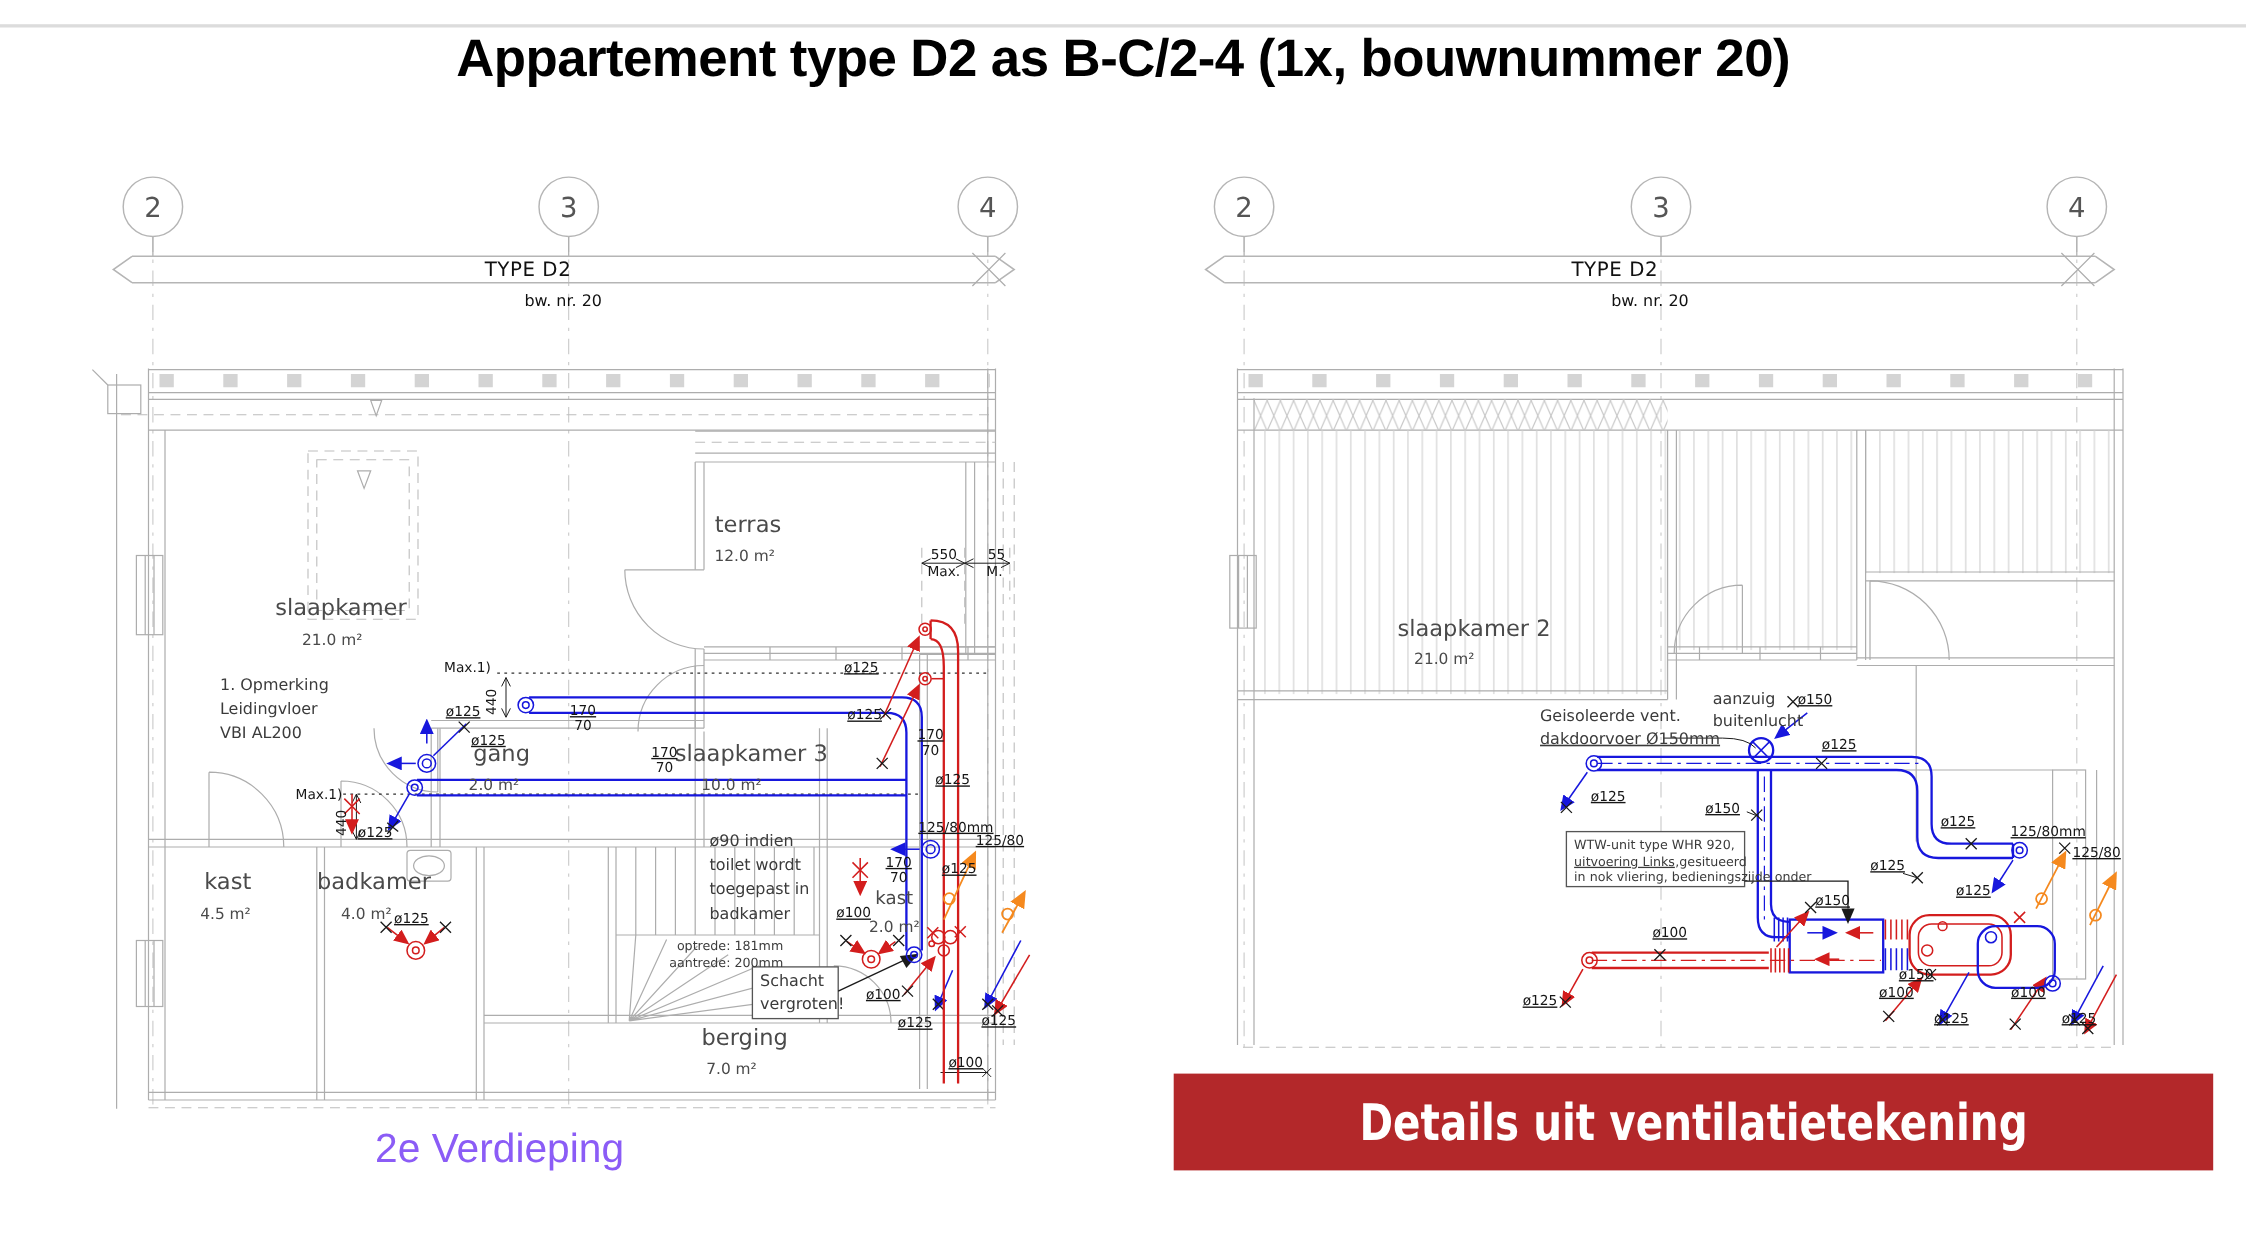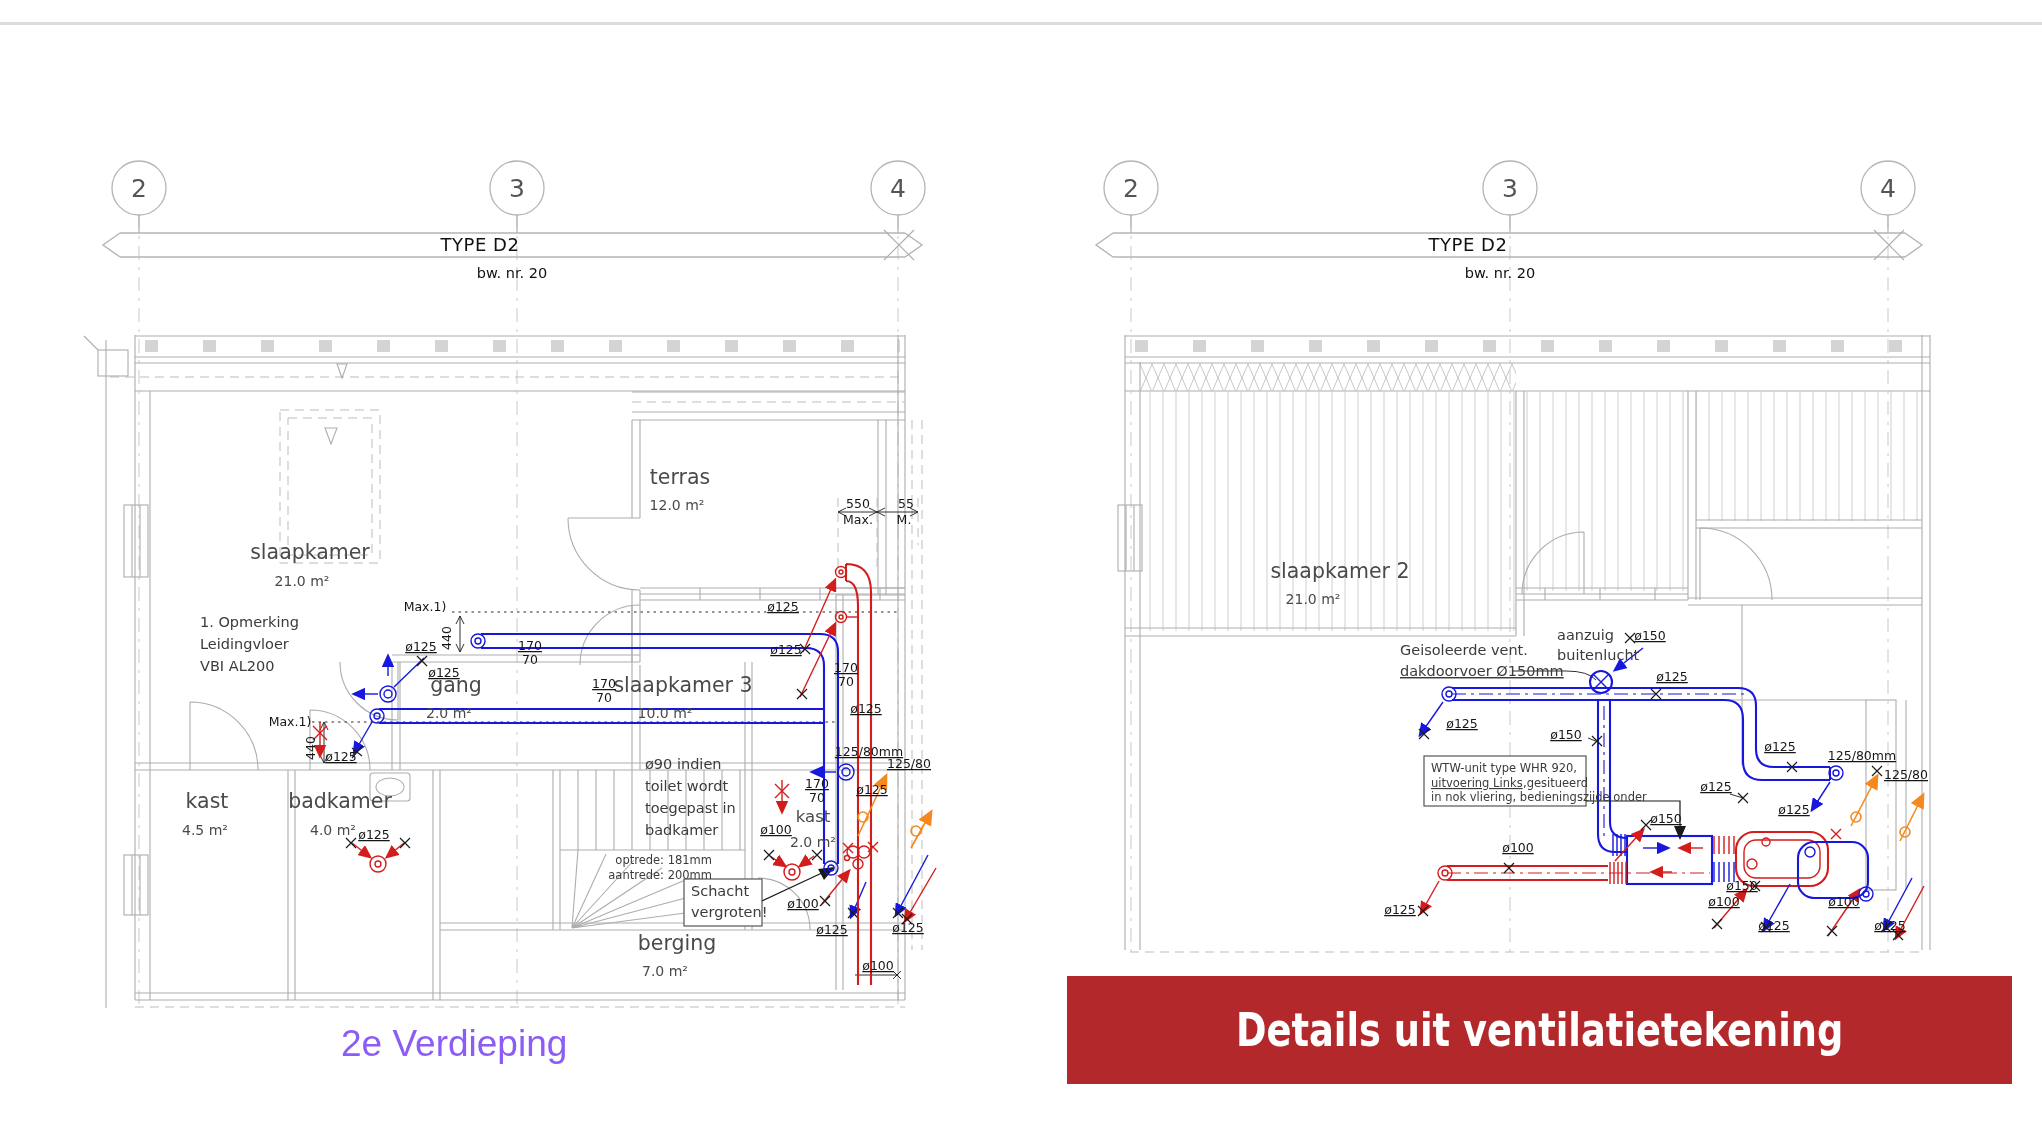--- a/index.html
+++ b/index.html
@@ -1,20 +1,20 @@
 <!DOCTYPE html>
 <html><head>
 <meta charset="utf-8">
 <style>
   html,body{margin:0;padding:0;background:#fff}
   #page{position:relative;width:2042px;height:1125px;background:#fff;overflow:hidden;font-family:"Liberation Sans",sans-serif}
   .toprule{position:absolute;left:0;top:22px;width:100%;height:3px;background:#dcdcdc}
   .title{position:absolute;left:0;top:26px;width:100%;text-align:center;font-weight:bold;font-size:48px;color:#000;letter-spacing:-0.5px}
   .caption{position:absolute;left:341px;top:1023px;font-size:37px;color:#8b5cf6}
-  .banner{position:absolute;left:1067px;top:976px;width:945px;height:108px;background:#b3282a;display:flex;align-items:center;justify-content:center}
+  .banner{position:absolute;left:1067px;top:976px;width:945px;height:88px;background:#b3282a;display:flex;align-items:center;justify-content:center}
   .banner span{font-family:"DejaVu Sans",sans-serif;font-weight:bold;font-size:46px;color:#fff;transform:scaleX(.8);white-space:nowrap}
   svg{position:absolute;left:0;top:0}
   
   .w{stroke:#adadad;fill:none;stroke-width:1.1}
   .w2{stroke:#b5b5b5;fill:none;stroke-width:1.4}
   .wd{stroke:#bdbdbd;fill:none;stroke-width:1;stroke-dasharray:9 6}
   .gd{stroke:#c9c9c9;fill:none;stroke-width:1;stroke-dasharray:14 7 3 7}
   .bat{stroke:#d4d4d4;stroke-width:12;stroke-dasharray:13 45;fill:none}
   .dot{stroke:#2f2f2f;fill:none;stroke-width:1.2;stroke-dasharray:2.5 4}
   .dim{stroke:#1a1a1a;fill:none;stroke-width:.9}
@@ -39,20 +39,21 @@
   .t-sub{font-size:14.5px;fill:#111}
   .t-bub{font-size:25px;fill:#555}
   .u{text-decoration:underline}
   .bub{fill:#fff;stroke:#b5b5b5;stroke-width:1.3}
 </style>
 </head>
 <body>
 
 <div id="page">
   <div class="toprule"></div>
+  <div class="title">Appartement type D2 as B-C/2-4 (1x, bouwnummer 20)</div>
 
   <svg width="2042" height="1125" viewBox="0 0 2042 1125">
     <defs>
       <marker id="ab" markerWidth="10" markerHeight="9" refX="8" refY="4.5" orient="auto">
           <path d="M0,0L10,4.5L0,9z" fill="#1717dd"></path>
         </marker>
       <marker id="ar" markerWidth="10" markerHeight="9" refX="8" refY="4.5" orient="auto">
           <path d="M0,0L10,4.5L0,9z" fill="#d31d1d"></path>
         </marker>
       <marker id="ao" markerWidth="10" markerHeight="9" refX="8" refY="4.5" orient="auto">

